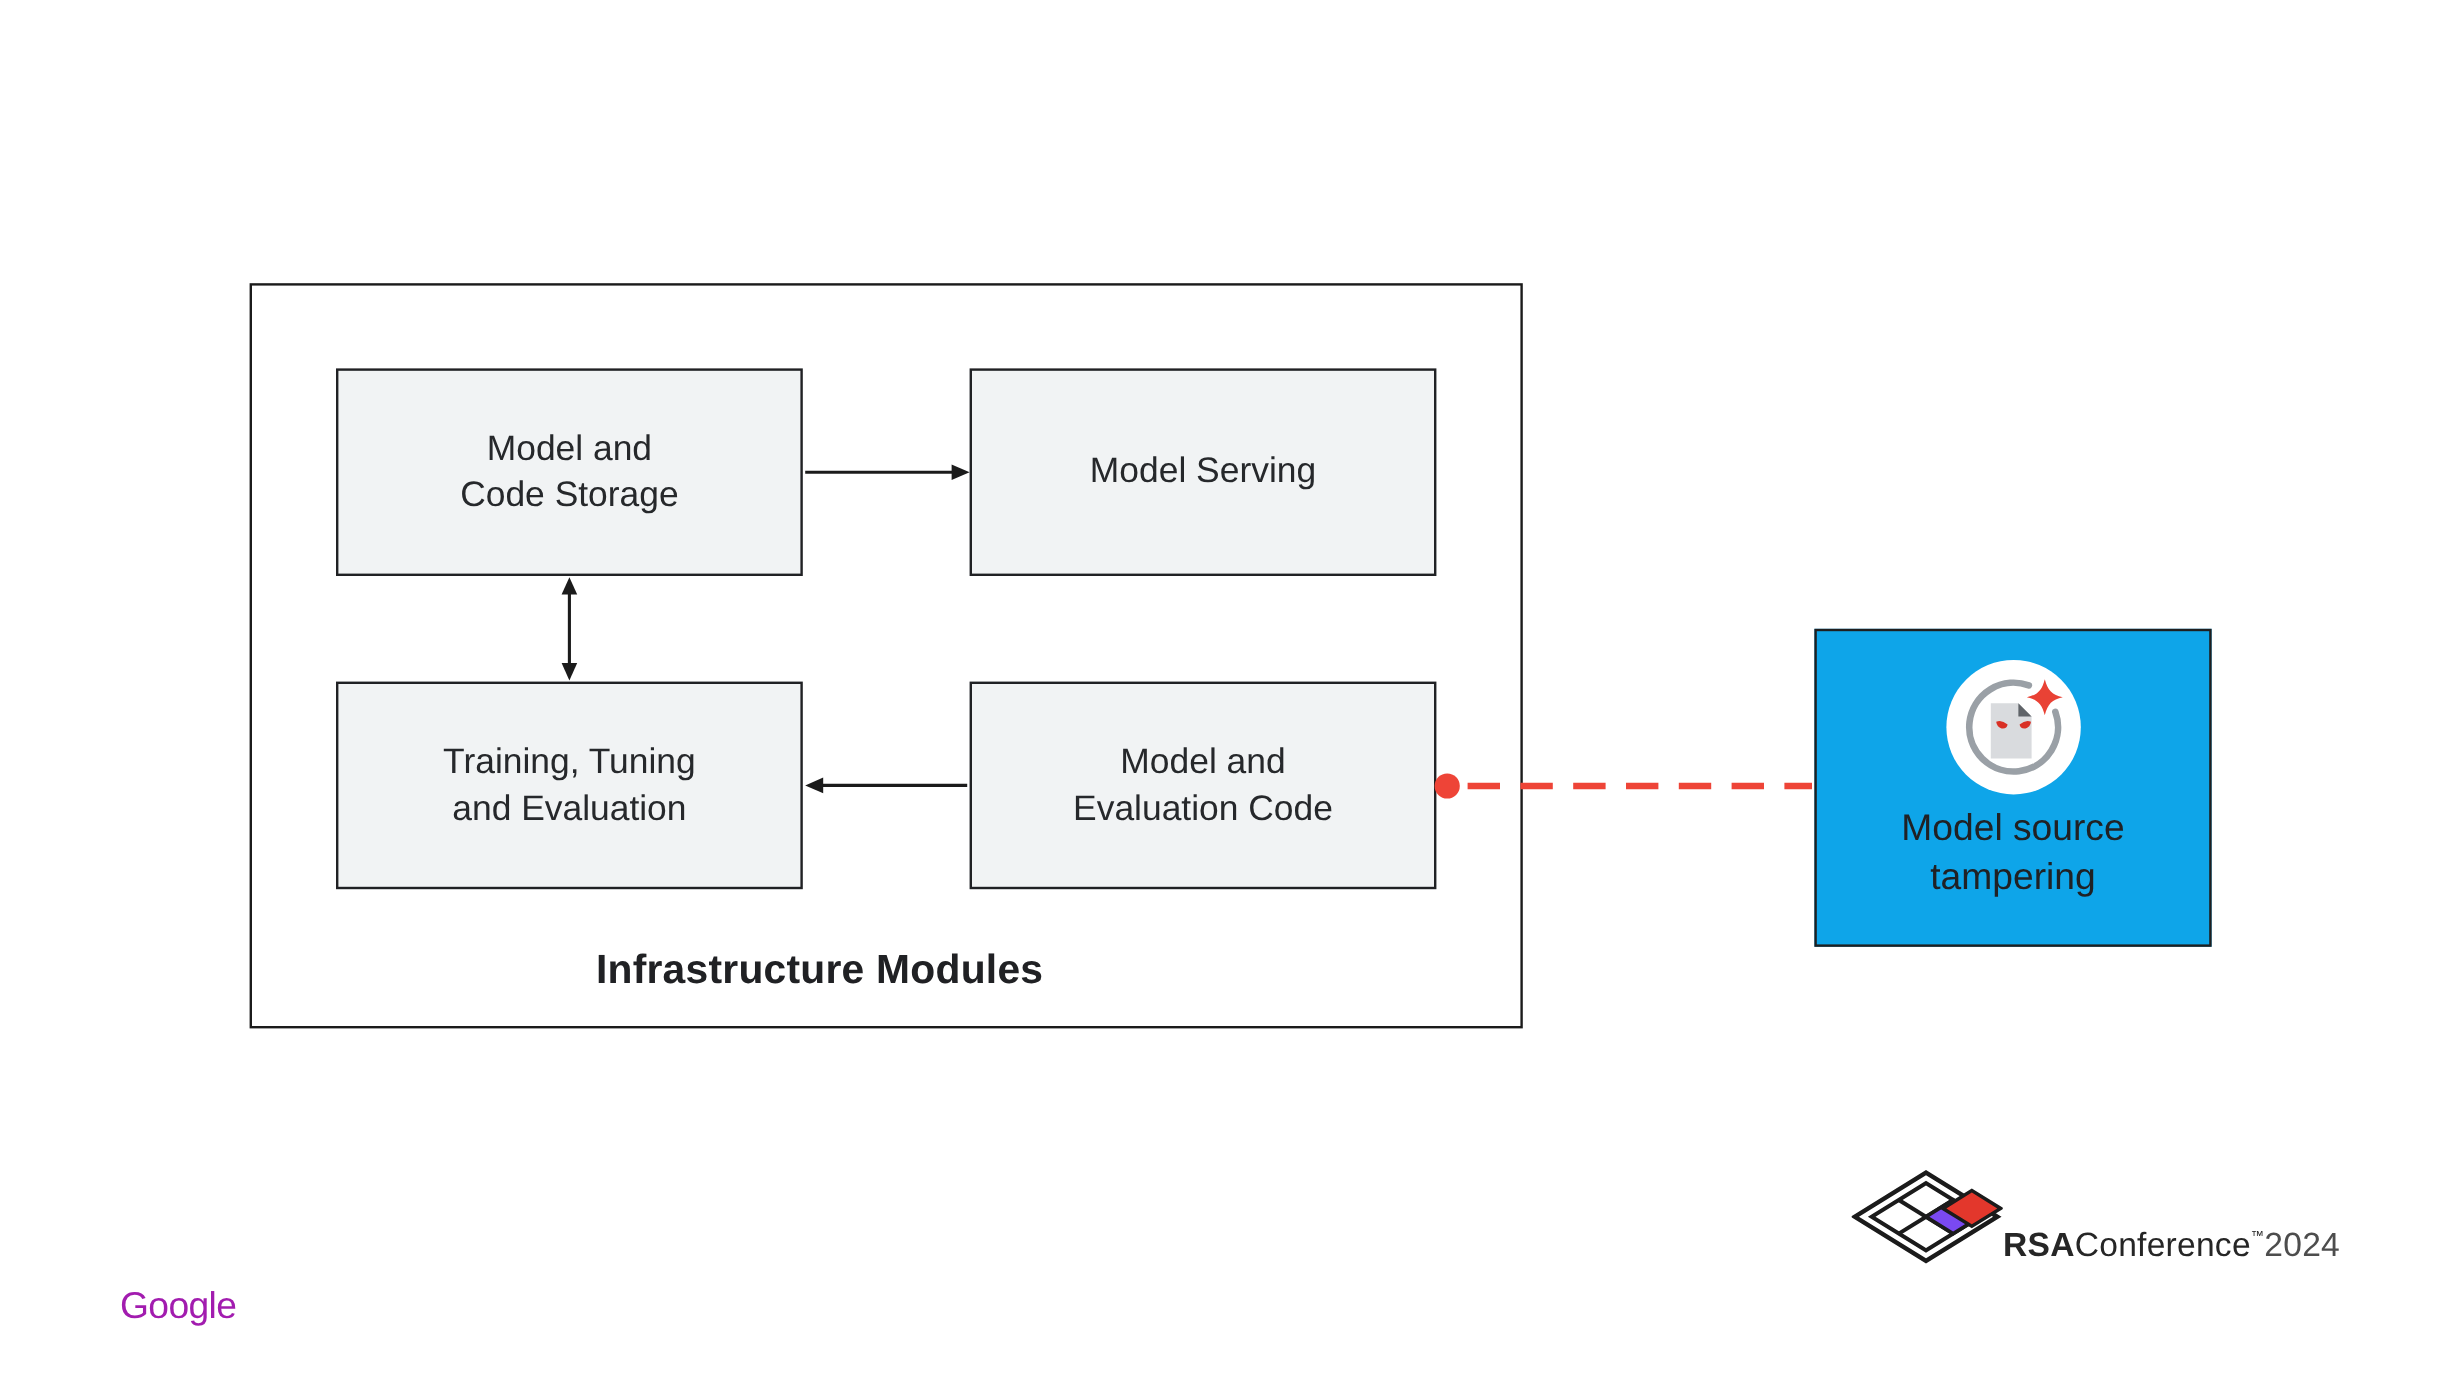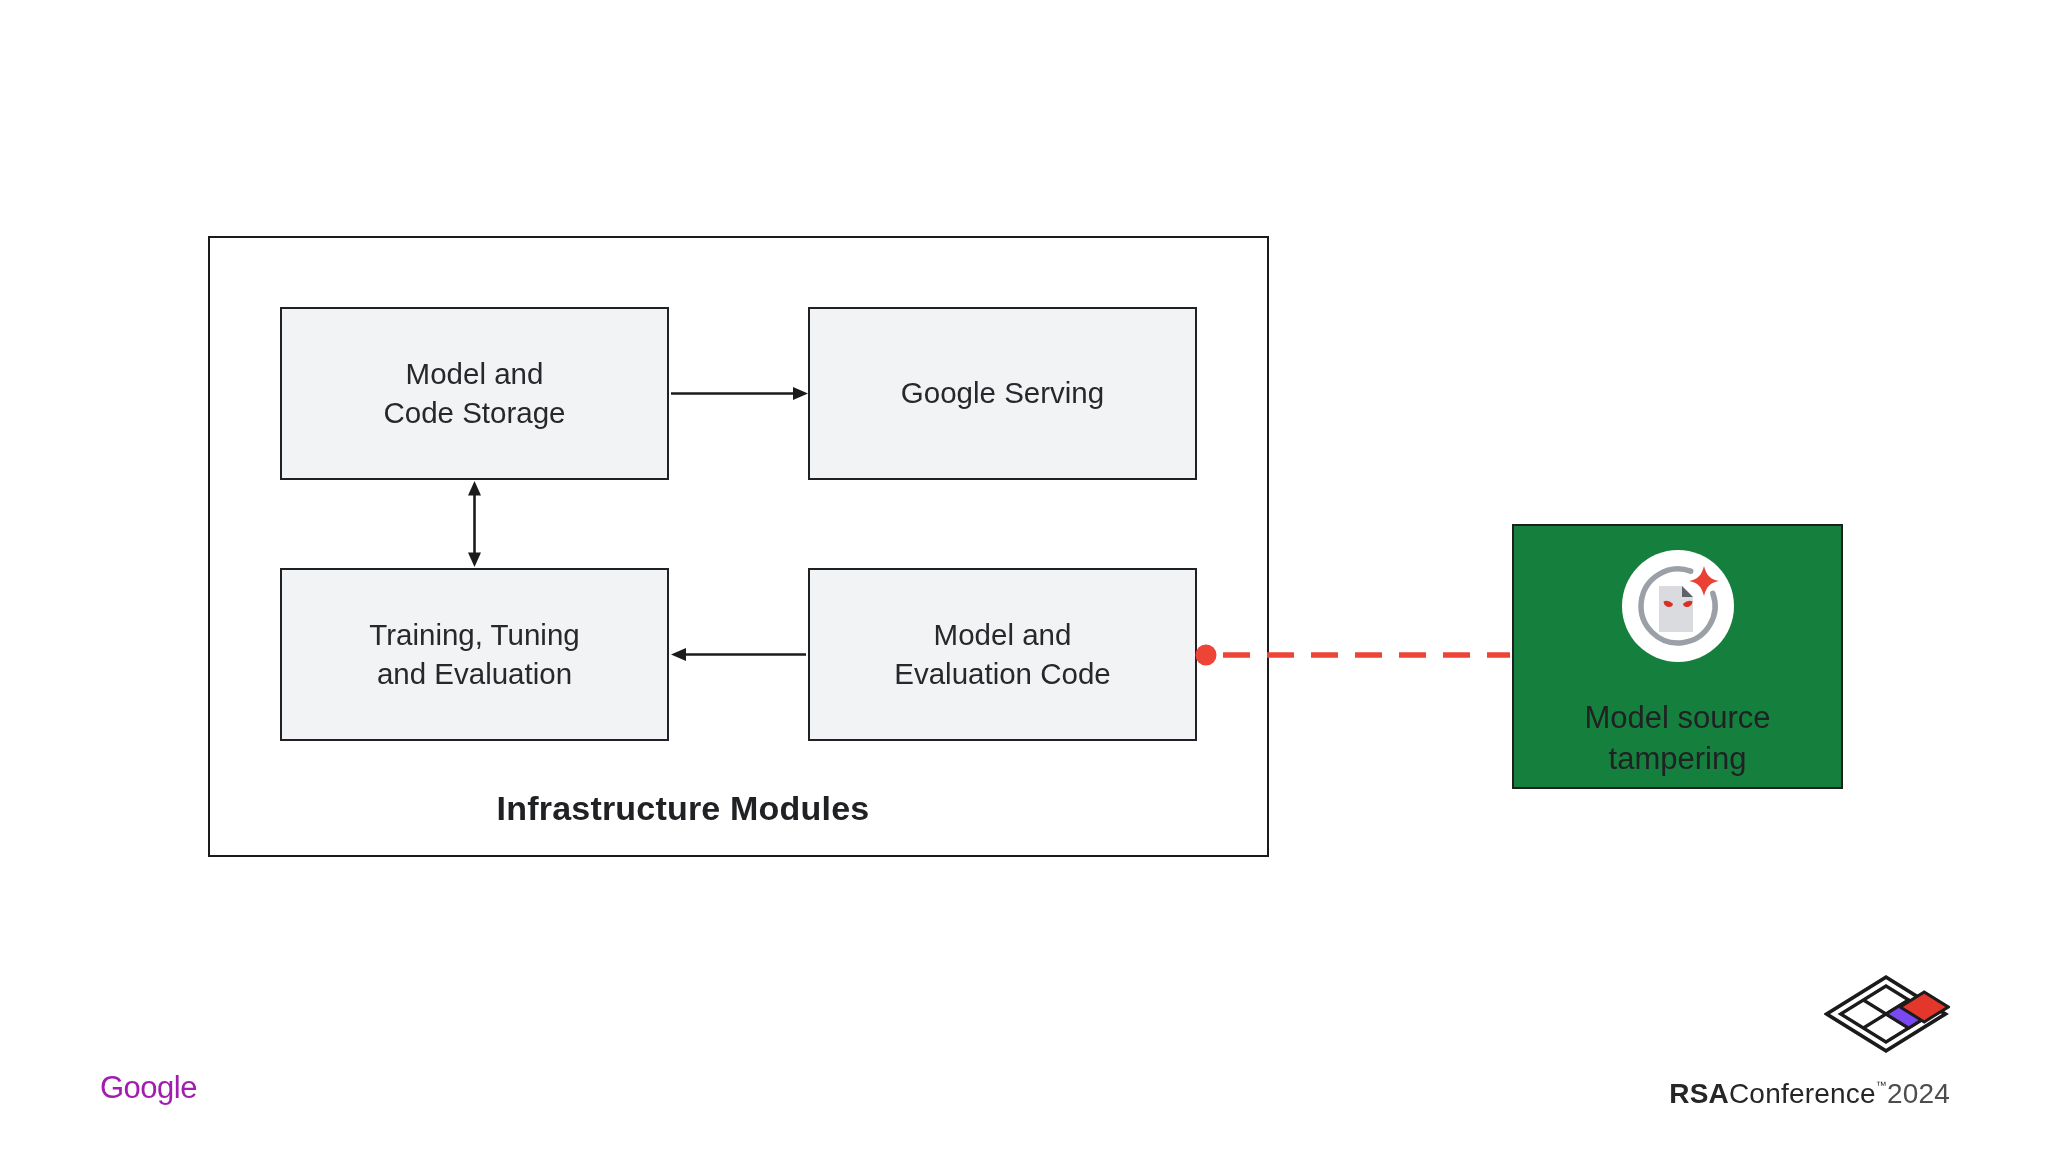--- a/index.html
+++ b/index.html
@@ -23,57 +23,57 @@
     box-sizing:border-box;display:flex;align-items:center;justify-content:center;
     text-align:center;font-size:29.5px;line-height:1.32;color:#26282b;
   }
   .m-mds{left:280px;top:307px;}
   .m-ms {left:808px;top:307px;}
   .m-tte{left:280px;top:568px;align-items:center;}
   .m-mfc{left:808px;top:568px;}
   
   .threat-box{
     left:1512px;top:524px;width:331px;height:265px;
-    background:#15803d;border:2.5px solid #1f1f1f;box-sizing:border-box;
-    display:flex;flex-direction:column;align-items:center;gap:28px;
+    background:#0ea5e9;border:2.5px solid #1f1f1f;box-sizing:border-box;
+    display:flex;flex-direction:column;align-items:center;
   }
   .threat-icon{margin-top:18px;width:124px;height:124px;}
   .threat-label{
     margin-top:2px;text-align:center;font-size:31px;font-weight:500;
     line-height:1.32;color:#202124;
   }
   
   .overlay{left:0;top:0;pointer-events:none;}
   
   .google-logo{
     left:100px;top:1070px;font-size:31px;font-weight:500;color:#a21caf;
     letter-spacing:-0.5px;
   }
-  .rsa-block{right:98px;top:968px;display:flex;flex-direction:column;align-items:flex-end;}
+  .rsa-block{right:98px;top:968px;display:flex;flex-direction:row;align-items:flex-end;}
   .rsa-text{margin-top:24px;font-size:28px;color:#262626;letter-spacing:.2px;white-space:nowrap;}
   .rsa-text .rsa{font-weight:700;}
   .rsa-text .conf{font-weight:400;}
   .rsa-text .tm{font-size:11px;vertical-align:14px;}
   .rsa-text .year{font-weight:300;color:#4d4d4d;}
 </style>
 </head>
 <body>
 
 <div class="abs outer-box"></div>
 <div class="abs outer-title">Infrastructure Modules</div>
 
 <div class="abs module m-mds">
   <div>
     <span>Model and</span><br>
     <span>Code Storage</span>
   </div>
 </div>
 <div class="abs module m-ms">
   <div>
-    <span>Google Serving</span>
+    <span>Model Serving</span>
   </div>
 </div>
 <div class="abs module m-tte">
   <div>
     <span>Training, Tuning</span><br>
     <span>and Evaluation</span>
   </div>
 </div>
 <div class="abs module m-mfc">
   <div>

